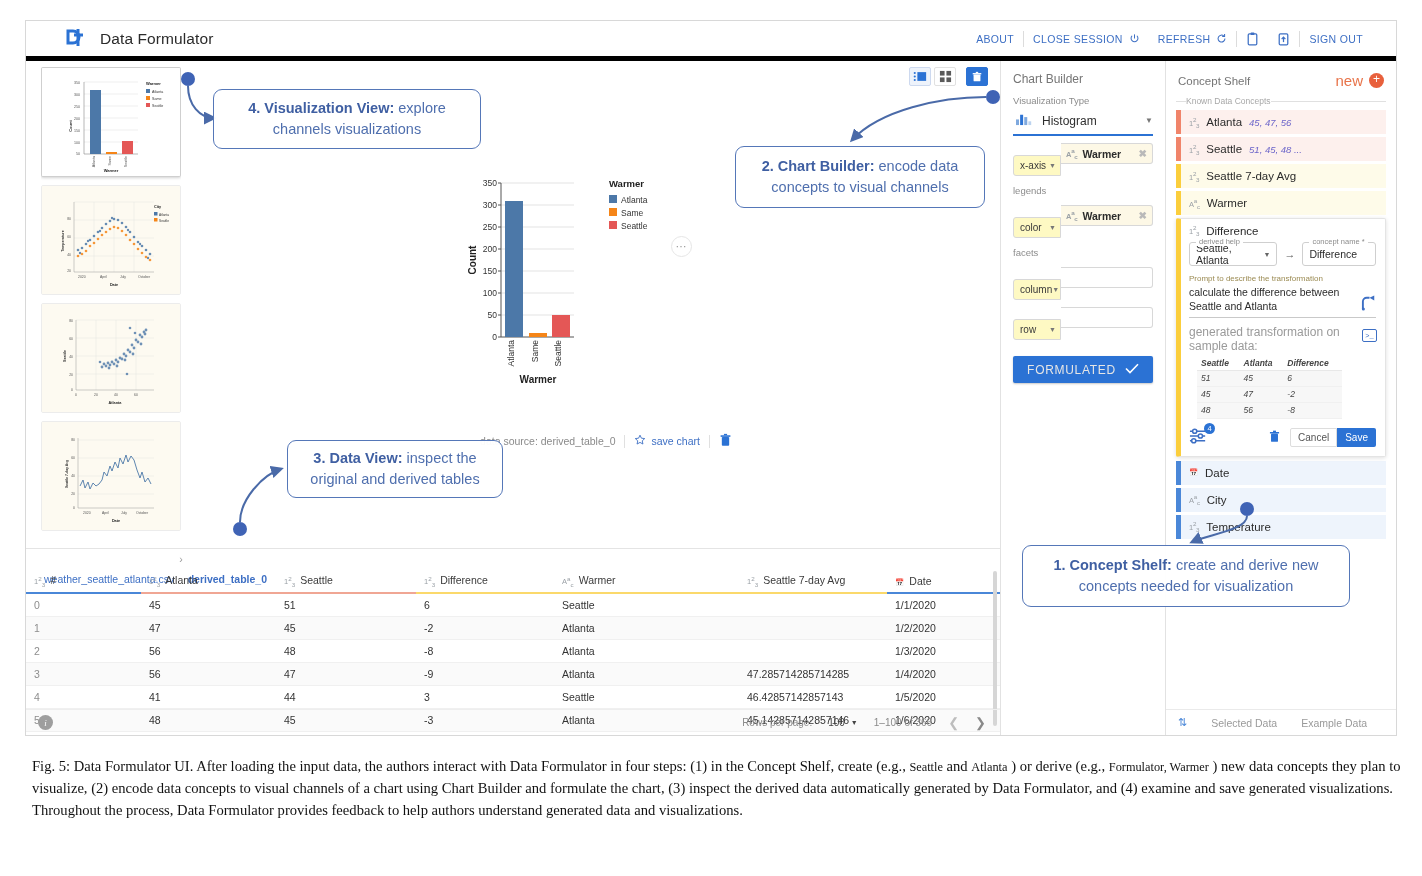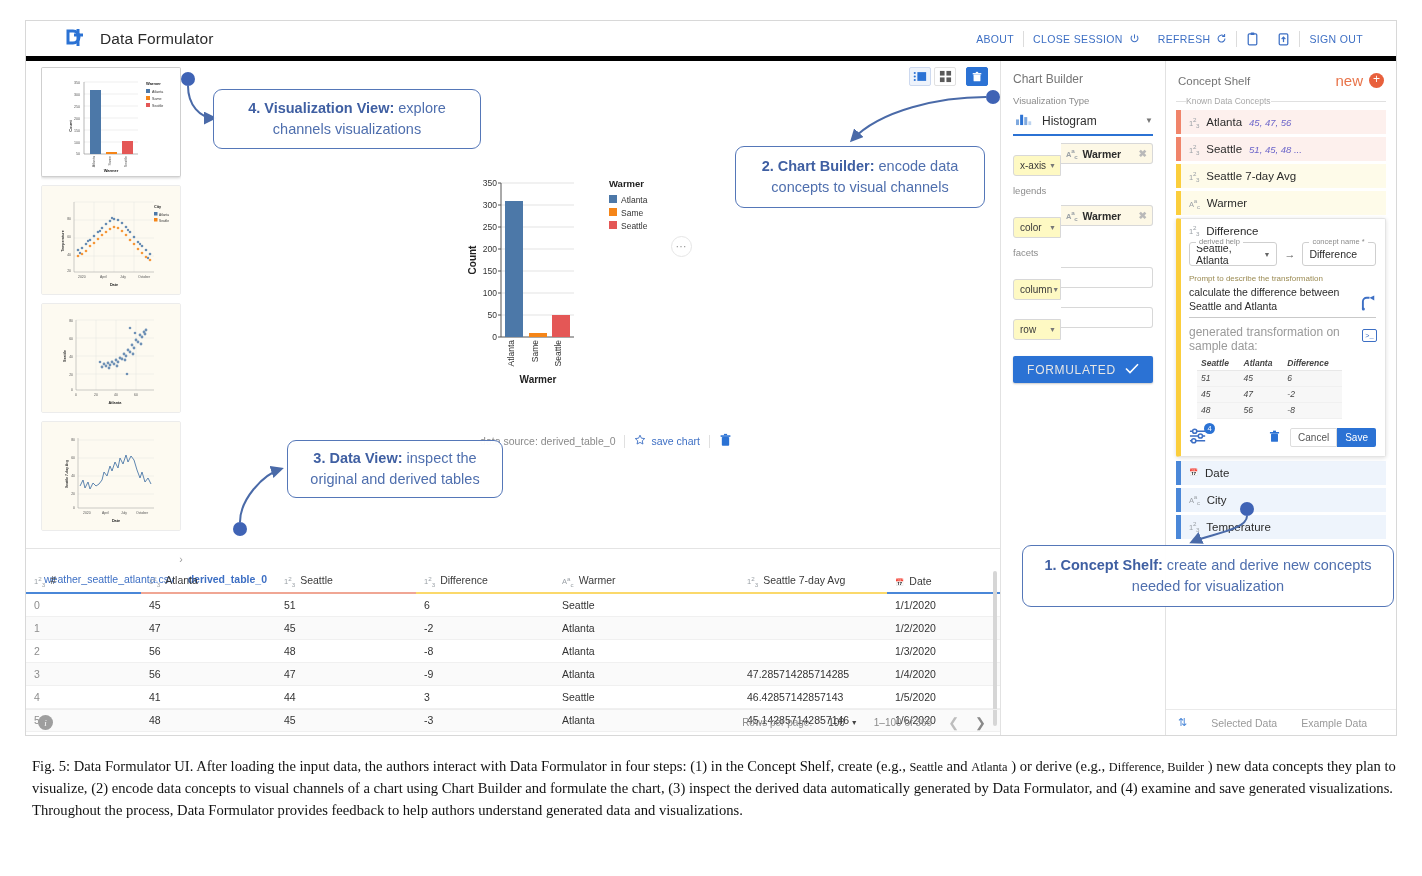--- a/index.html
+++ b/index.html
@@ -1012,25 +1012,25 @@
 
 <div class="callout" style="left:213px; top:89px; width:268px; height:60px;">
   <span><b>4. Visualization View:</b><span> explore channels visualizations</span></span>
 </div>
 <div class="callout" style="left:735px; top:146px; width:250px; height:62px;">
   <span><b>2. Chart Builder:</b><span> encode data concepts to visual channels</span></span>
 </div>
 <div class="callout" style="left:287px; top:440px; width:216px; height:58px;">
   <span><b>3. Data View:</b><span> inspect the original and derived tables</span></span>
 </div>
-<div class="callout" style="left:1022px; top:545px; width:372px; height:62px;">
+<div class="callout" style="left:1022px; top:545px; width:328px; height:62px;">
   <span><b>1. Concept Shelf:</b><span> create and derive new concepts needed for visualization</span></span>
 </div>
 
 <div class="figcap">
   <span>Fig. 5: Data Formulator UI. After loading the input data, the authors interact with Data Formulator in four steps: (1) in the Concept Shelf, create (e.g.,</span>
   <span class="sm">Seattle</span>
   <span>and</span>
   <span class="sm">Atlanta</span>
   <span>) or derive (e.g.,</span>
-  <span class="sm">Difference, Builder</span>
+  <span class="sm">Formulator, Warmer</span>
   <span>) new data concepts they plan to visualize, (2) encode data concepts to visual channels of a chart using Chart Builder and formulate the chart, (3) inspect the derived data automatically generated by Data Formulator, and (4) examine and save generated visualizations. Throughout the process, Data Formulator provides feedback to help authors understand generated data and visualizations.</span>
 </div>
 
 </body></html>

